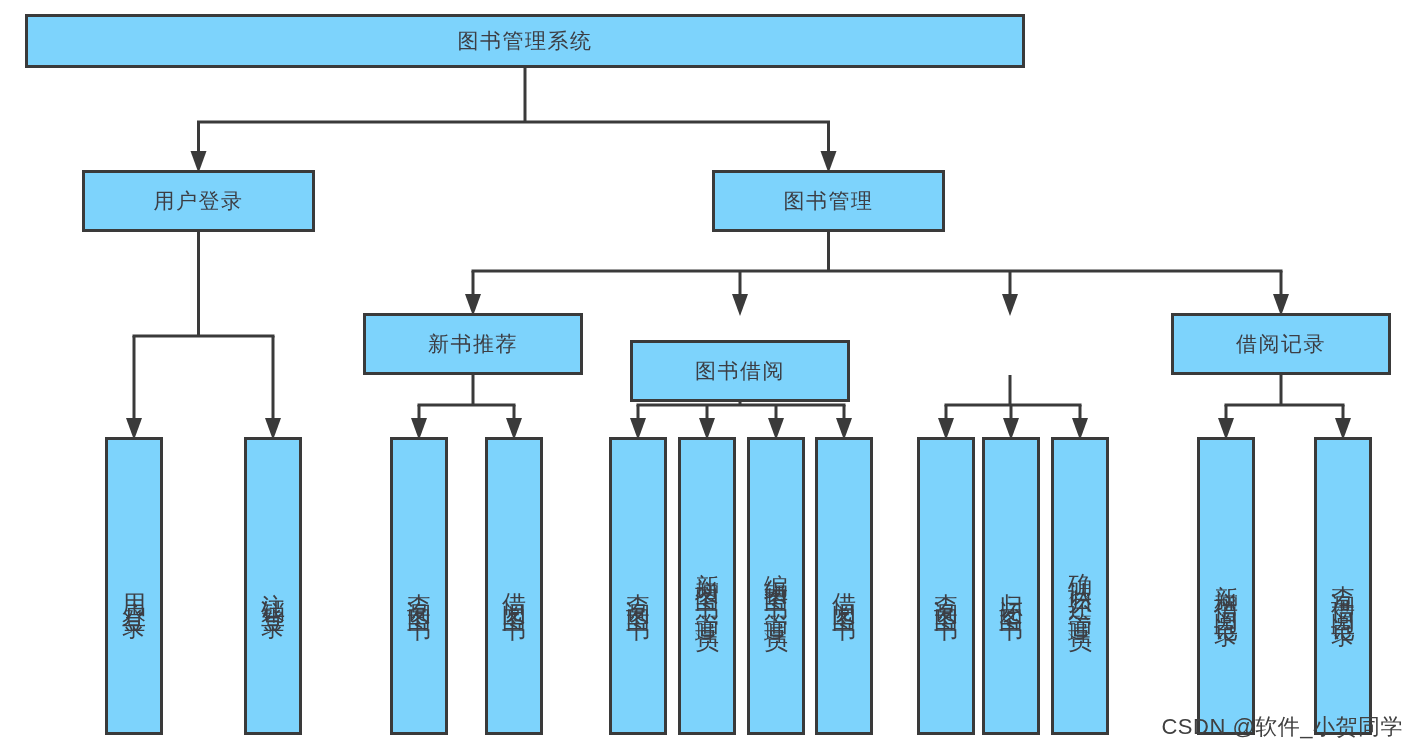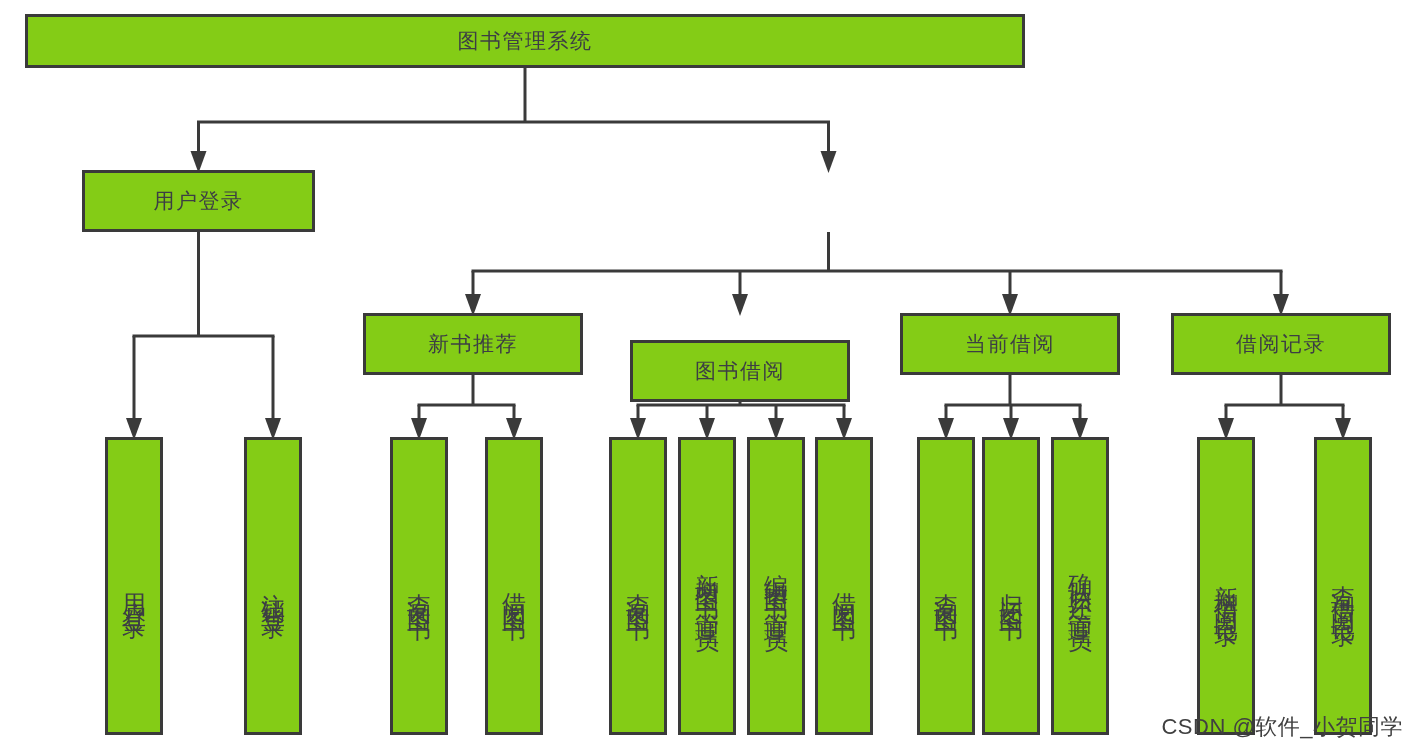--- a/index.html
+++ b/index.html
@@ -7,21 +7,21 @@
     position:relative;
     width:1405px;height:747px;
     background:#ffffff;
     font-family:"Liberation Sans","DejaVu Sans",sans-serif;
     overflow:hidden;
   }
   #connectors{position:absolute;left:0;top:0;z-index:1;}
   .node{
     position:absolute;
     box-sizing:border-box;
-    background:#84cc16;
+    background:#7dd3fc;
     border:3px solid #3a3a3a;
     display:flex;
     align-items:center;
     justify-content:center;
     z-index:2;
   }
   .node-h .node-label{
     font-size:21px;
     letter-spacing:1.5px;
     white-space:nowrap;
@@ -107,20 +107,23 @@
     </div>
     <div class="node node-h" style="left: 82px; top: 170px; width: 233px; height: 62px; border-color: rgb(58, 58, 58);">
       <span class="node-label" style="color: rgb(60, 62, 68);">用户登录</span>
     </div>
     <div class="node node-v" style="left: 105px; top: 437px; width: 58px; height: 298px; border-color: rgb(58, 58, 58);">
       <span class="node-label" style="color: rgb(60, 62, 68);">用户登录</span>
     </div>
     <div class="node node-v" style="left: 244px; top: 437px; width: 58px; height: 298px; border-color: rgb(58, 58, 58);">
       <span class="node-label" style="color: rgb(60, 62, 68);">注销登录</span>
     </div>
+    <div class="node node-h" style="left: 712px; top: 170px; width: 233px; height: 62px; border-color: rgb(58, 58, 58);">
+      <span class="node-label" style="color: rgb(60, 62, 68);">图书管理</span>
+    </div>
     <div class="node node-h" style="left: 363px; top: 313px; width: 220px; height: 62px; border-color: rgb(58, 58, 58);">
       <span class="node-label" style="color: rgb(60, 62, 68);">新书推荐</span>
     </div>
     <div class="node node-v" style="left: 390px; top: 437px; width: 58px; height: 298px; border-color: rgb(58, 58, 58);">
       <span class="node-label" style="color: rgb(60, 62, 68);">查询图书</span>
     </div>
     <div class="node node-v" style="left: 485px; top: 437px; width: 58px; height: 298px; border-color: rgb(58, 58, 58);">
       <span class="node-label" style="color: rgb(60, 62, 68);">借阅图书</span>
     </div>
     <div class="node node-h" style="left: 630px; top: 313px; width: 220px; height: 62px; border-color: rgb(58, 58, 58); margin-top: 27px;">
@@ -131,23 +134,20 @@
     </div>
     <div class="node node-v" style="left: 678px; top: 437px; width: 58px; height: 298px; border-color: rgb(58, 58, 58);">
       <span class="node-label" style="color: rgb(60, 62, 68);">新增图书（管理员）</span>
     </div>
     <div class="node node-v" style="left: 747px; top: 437px; width: 58px; height: 298px; border-color: rgb(58, 58, 58);">
       <span class="node-label" style="color: rgb(60, 62, 68);">编辑图书（管理员）</span>
     </div>
     <div class="node node-v" style="left: 815px; top: 437px; width: 58px; height: 298px; border-color: rgb(58, 58, 58);">
       <span class="node-label" style="color: rgb(60, 62, 68);">借阅图书</span>
     </div>
-    <div class="node node-h" style="left: 900px; top: 313px; width: 220px; height: 62px; border-color: rgb(58, 58, 58);">
-      <span class="node-label" style="color: rgb(60, 62, 68);">当前借阅</span>
-    </div>
     <div class="node node-v" style="left: 917px; top: 437px; width: 58px; height: 298px; border-color: rgb(58, 58, 58);">
       <span class="node-label" style="color: rgb(60, 62, 68);">查询图书</span>
     </div>
     <div class="node node-v" style="left: 982px; top: 437px; width: 58px; height: 298px; border-color: rgb(58, 58, 58);">
       <span class="node-label" style="color: rgb(60, 62, 68);">归还图书</span>
     </div>
     <div class="node node-v" style="left: 1051px; top: 437px; width: 58px; height: 298px; border-color: rgb(58, 58, 58);">
       <span class="node-label" style="color: rgb(60, 62, 68);">确认归还（管理员）</span>
     </div>
     <div class="node node-h" style="left: 1171px; top: 313px; width: 220px; height: 62px; border-color: rgb(58, 58, 58);">

